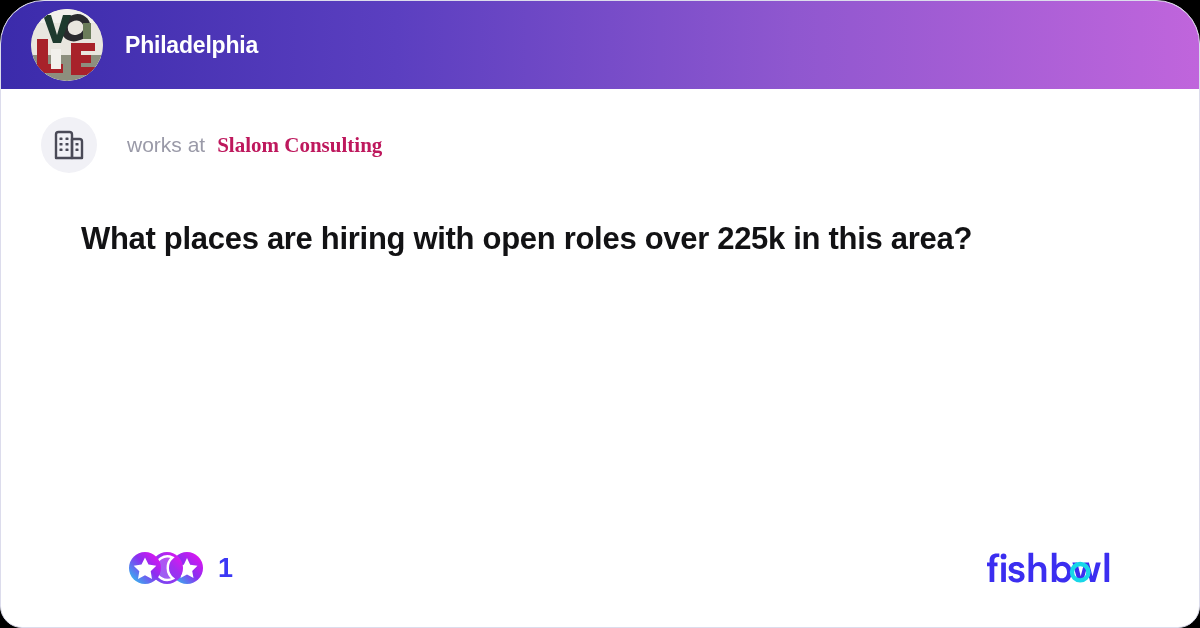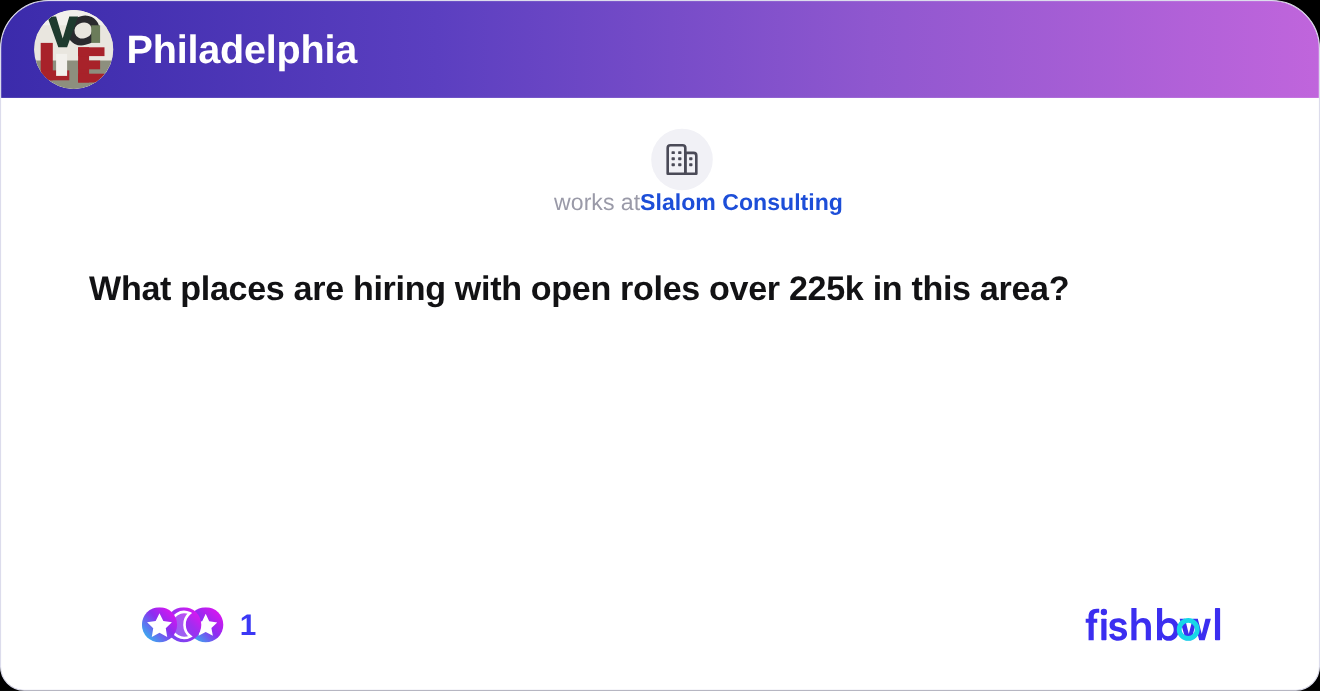--- a/index.html
+++ b/index.html
@@ -45,40 +45,39 @@
     border-radius: 50%;
     overflow: hidden;
     flex: 0 0 auto;
     position: relative;
     background: #cfcfc9;
   }
   .avatar svg { display: block; }
 
   .group-title {
     color: #ffffff;
-    font-size: 36px;
-    font-weight: bold;
-    margin-left: 12px;
+    font-size: 23px;
+    font-weight: bold;
+    margin-left: 22px;
     letter-spacing: -0.2px;
     white-space: nowrap;
   }
 
   
   .body {
     position: relative;
     height: 538px;
     padding: 0;
   }
 
   .works-row {
     display: flex;
     align-items: center;
     padding-top: 28px;
     padding-left: 40px;
-    flex-direction: column;
   }
   .company-icon-wrap {
     width: 56px;
     height: 56px;
     border-radius: 50%;
     background: #f1f1f6;
     display: flex;
     align-items: center;
     justify-content: center;
     flex: 0 0 auto;
@@ -88,23 +87,25 @@
     display: flex;
     align-items: baseline;
     white-space: nowrap;
   }
   .works-at {
     color: #9a9aa8;
     font-size: 21px;
     font-weight: normal;
   }
   .company-name {
-    color: #1d4ed8;
+    color: #be185d;
     font-size: 21px;
     font-weight: bold;
+    margin-left: 12px;
+    font-family: Liberation Serif, serif;
   }
 
   .question {
     margin: 0;
     padding-left: 80px;
     padding-right: 60px;
     padding-top: 47px;
     font-size: 31px;
     font-weight: bold;
     color: #121214;

